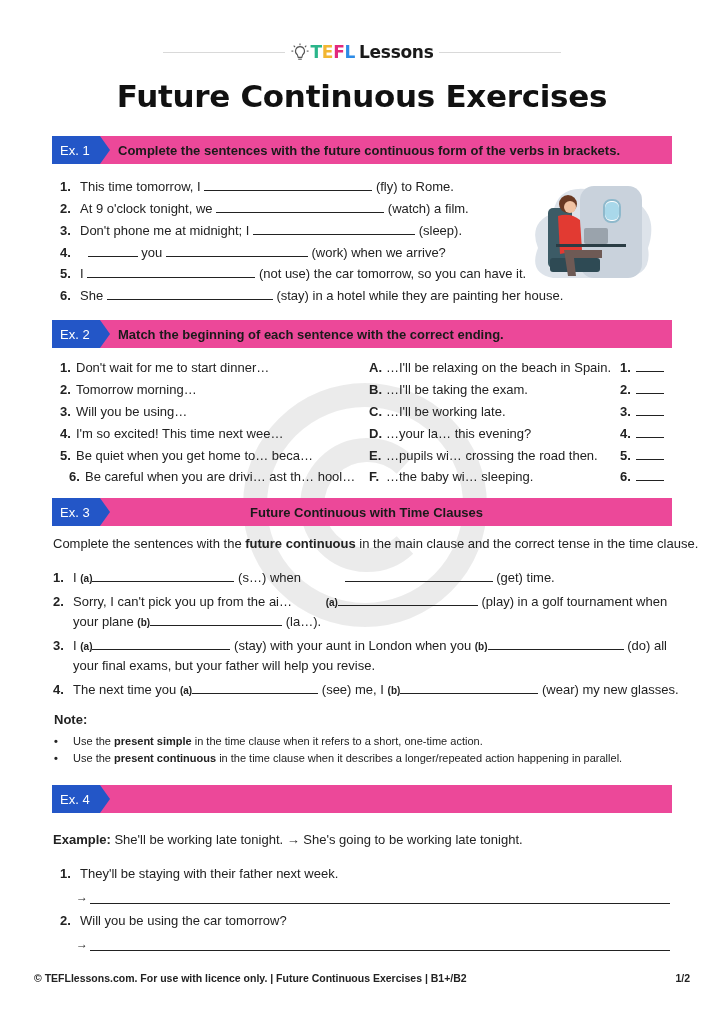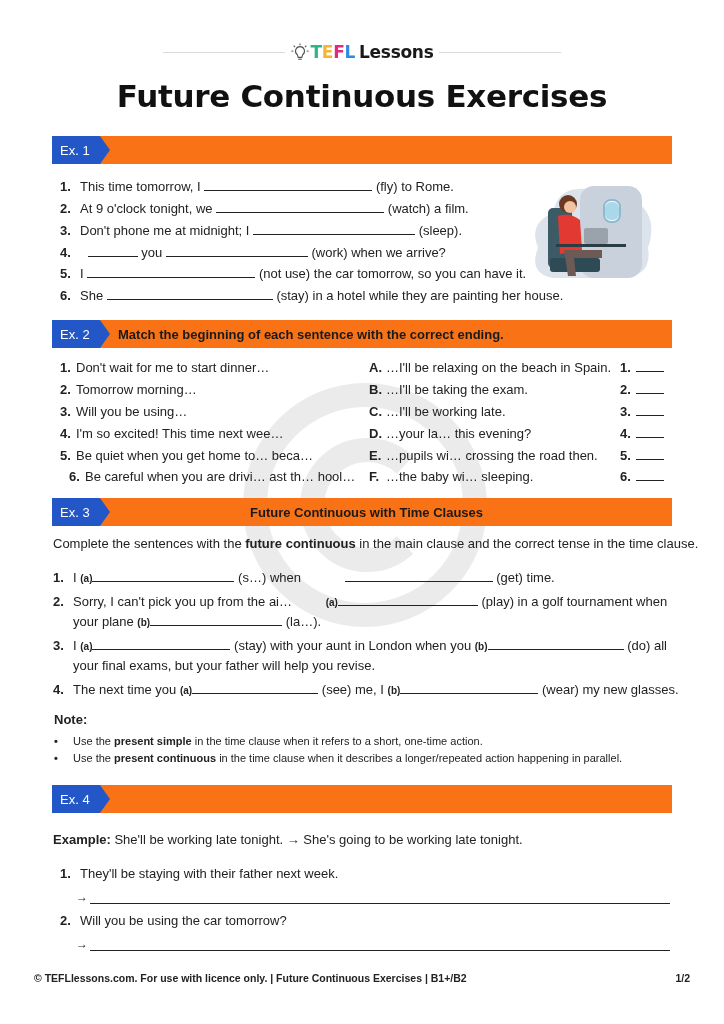--- a/index.html
+++ b/index.html
@@ -10,21 +10,21 @@
   .logo-row { position: absolute; top: 40px; left: 163px; width: 398px; height: 24px; display: flex; align-items: center; justify-content: center; }
   .logo-row .rule { flex: 1; height: 1px; background: #d9d9d9; }
   .logo { display: flex; align-items: center; padding: 0 6px; font-family: "DejaVu Sans", sans-serif; font-weight: bold; font-size: 17px; letter-spacing: -0.3px; }
   .logo .bulb { width: 18px; height: 18px; margin-right: 2px; }
   .logo .t { color: #2bb58a; } .logo .e { color: #f2b632; } .logo .f { color: #e2297c; } .logo .l { color: #2c8be6; }
   .logo .lessons { color: #1a1a1a; margin-left: 4px; }
 
   .title { position: absolute; top: 78px; left: 0; width: 724px; text-align: center; font-family: "DejaVu Sans", sans-serif; font-weight: bold; font-size: 31px; color: #111; letter-spacing: -0.3px; }
 
   
-  .ex-bar { position: absolute; left: 52px; width: 620px; height: 28px; background: #f97316; display: flex; align-items: center; }
+  .ex-bar { position: absolute; left: 52px; width: 620px; height: 28px; background: #ec4899; display: flex; align-items: center; }
   .ex-badge { position: relative; height: 28px; width: 48px; background: #2356c7; color: #fff; font-size: 13px; display: flex; align-items: center; padding-left: 8px; font-family: "Liberation Sans", sans-serif; }
   .ex-badge::after { content: ""; position: absolute; right: -10px; top: 0; border-top: 14px solid transparent; border-bottom: 14px solid transparent; border-left: 10px solid #2356c7; }
   .ex-title { margin-left: 6px; font-weight: bold; font-size: 13px; color: #1a1a1a; }
   .ex-title i { font-style: italic; }
 
   .line { position: absolute; font-size: 13px; color: #222; white-space: nowrap; }
   .num { font-weight: bold; display: inline-block; width: 20px; }
   .blank { display: inline-block; border-bottom: 1px solid #222; height: 12px; vertical-align: baseline; }
   .ab { font-size: 10px; font-weight: bold; }
 
@@ -72,20 +72,21 @@
 
 <div class="title">Future Continuous Exercises</div>
 
 <svg class="watermark" viewBox="0 0 250 250">
   <circle cx="125" cy="125" r="110" fill="none" stroke="#000" stroke-opacity="0.08" stroke-width="24"></circle>
   <path d="M165 85 A55 55 0 1 0 165 165" fill="none" stroke="#000" stroke-opacity="0.08" stroke-width="24"></path>
 </svg>
 
 <div class="ex-bar" style="top:136px">
   <div class="ex-badge">Ex. 1</div>
+  <div class="ex-title" style="margin-left:18px">Complete the sentences with the future continuous form of the verbs in brackets.</div>
 </div>
 
 <div class="line" style="left:60px;top:179px">
   <span class="num">1.</span><span>This time tomorrow, I</span>
   <span class="blank" style="width:168px"></span>
   <span>(fly) to Rome.</span>
 </div>
 <div class="line" style="left:60px;top:201px">
   <span class="num">2.</span><span>At 9 o'clock tonight, we</span>
   <span class="blank" style="width:168px"></span>

